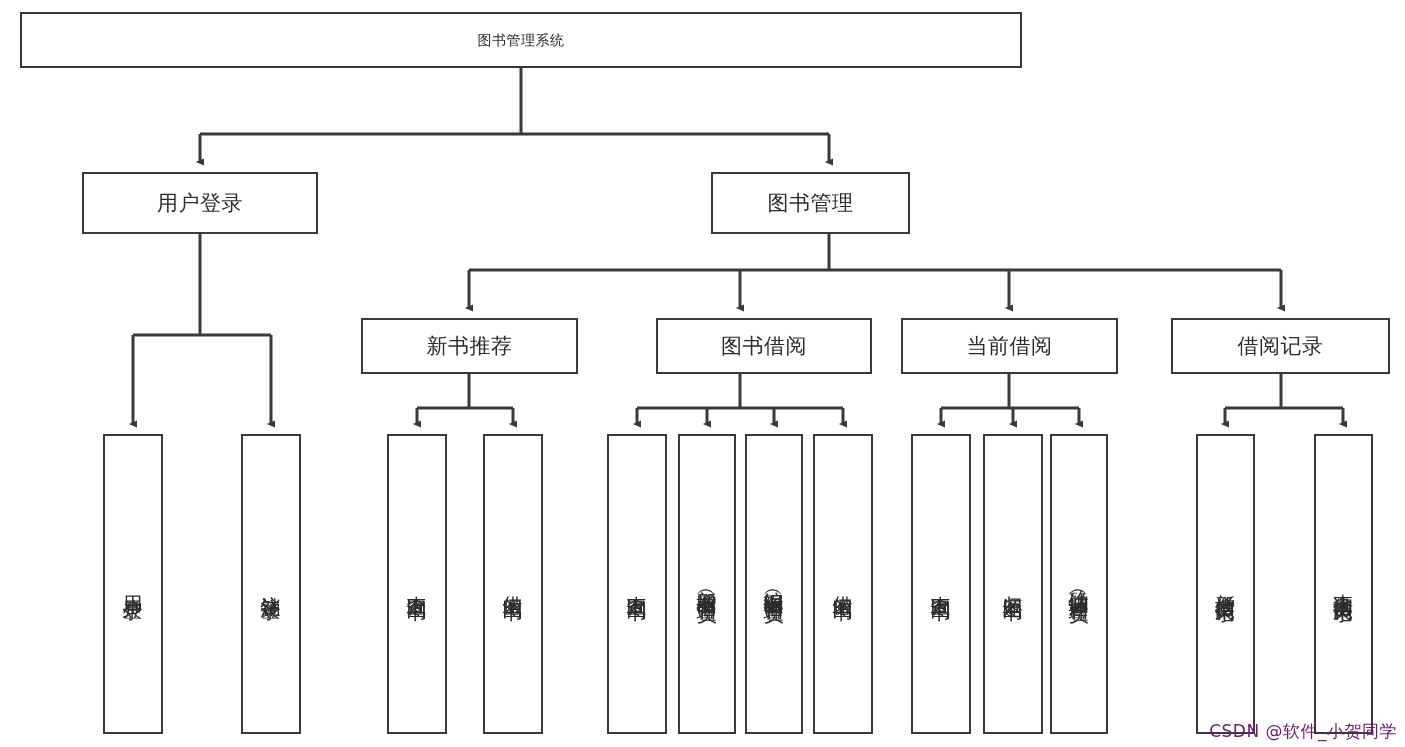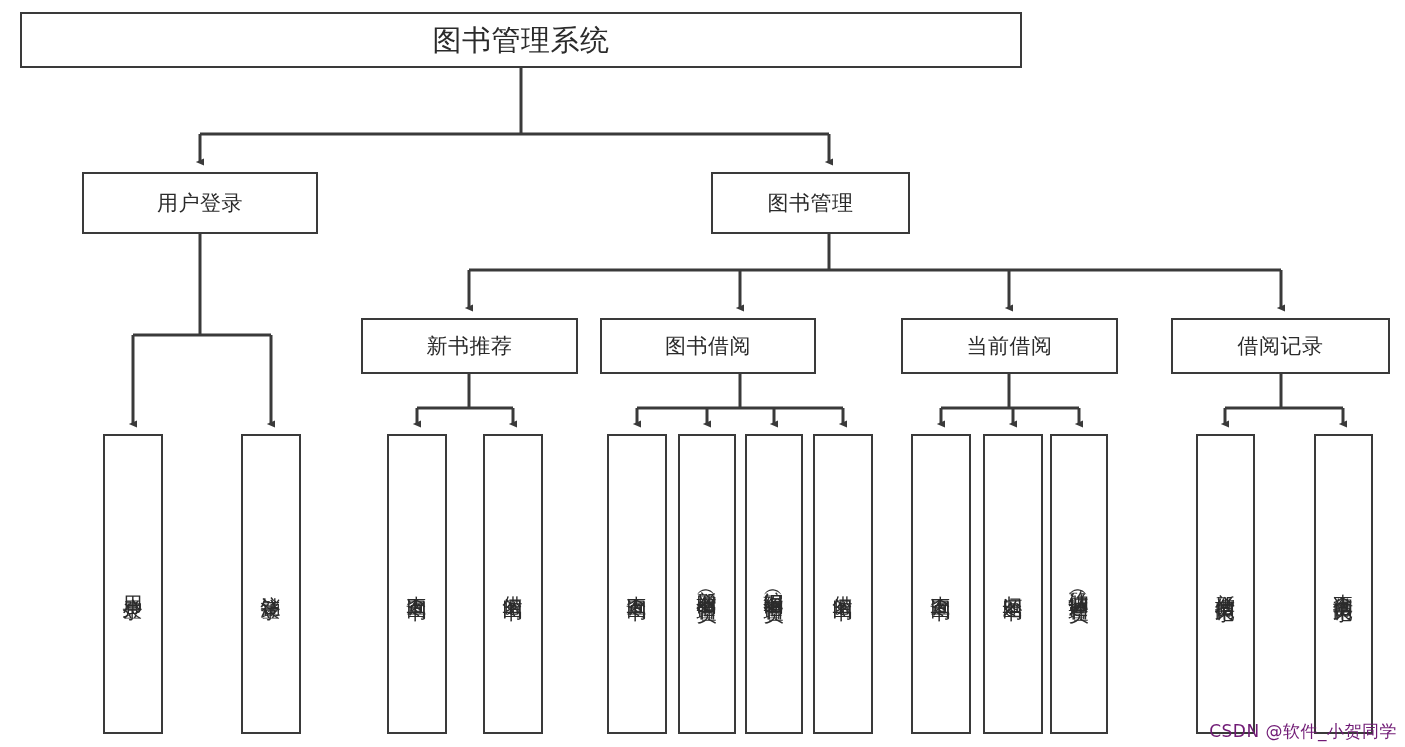--- a/index.html
+++ b/index.html
@@ -42,21 +42,21 @@
     line-height: 1.18;
     color: #2b2b2b;
   }
   
   .node.horiz .node-label {
     font-size: 21px;
     letter-spacing: 0.5px;
     white-space: nowrap;
   }
   .node.root .node-label {
-    font-size: 29px;
+    font-size: 14px;
   }
   
   .node.leaf {
     padding: 4px 0;
     align-items: center;
   }
   .node.leaf .node-label {
     writing-mode: vertical-rl;
     text-orientation: upright;
     font-size: 20px;
@@ -138,21 +138,21 @@
   <div class="node horiz" style="left: 82px; top: 172px; width: 236px; height: 62px;">
     <span class="node-label">用户登录</span>
   </div>
   <div class="node horiz" style="left: 711px; top: 172px; width: 199px; height: 62px;">
     <span class="node-label">图书管理</span>
   </div>
 
   <div class="node horiz" style="left: 361px; top: 318px; width: 217px; height: 56px;">
     <span class="node-label">新书推荐</span>
   </div>
-  <div class="node horiz" style="left: 600px; top: 318px; width: 216px; height: 56px;">
+  <div class="node horiz" style="left: 656px; top: 318px; width: 216px; height: 56px;">
     <span class="node-label">图书借阅</span>
   </div>
   <div class="node horiz" style="left: 901px; top: 318px; width: 217px; height: 56px;">
     <span class="node-label">当前借阅</span>
   </div>
   <div class="node horiz" style="left: 1171px; top: 318px; width: 219px; height: 56px;">
     <span class="node-label">借阅记录</span>
   </div>
 
   <div class="node leaf" style="left: 103px; top: 434px; width: 60px; height: 300px;">

